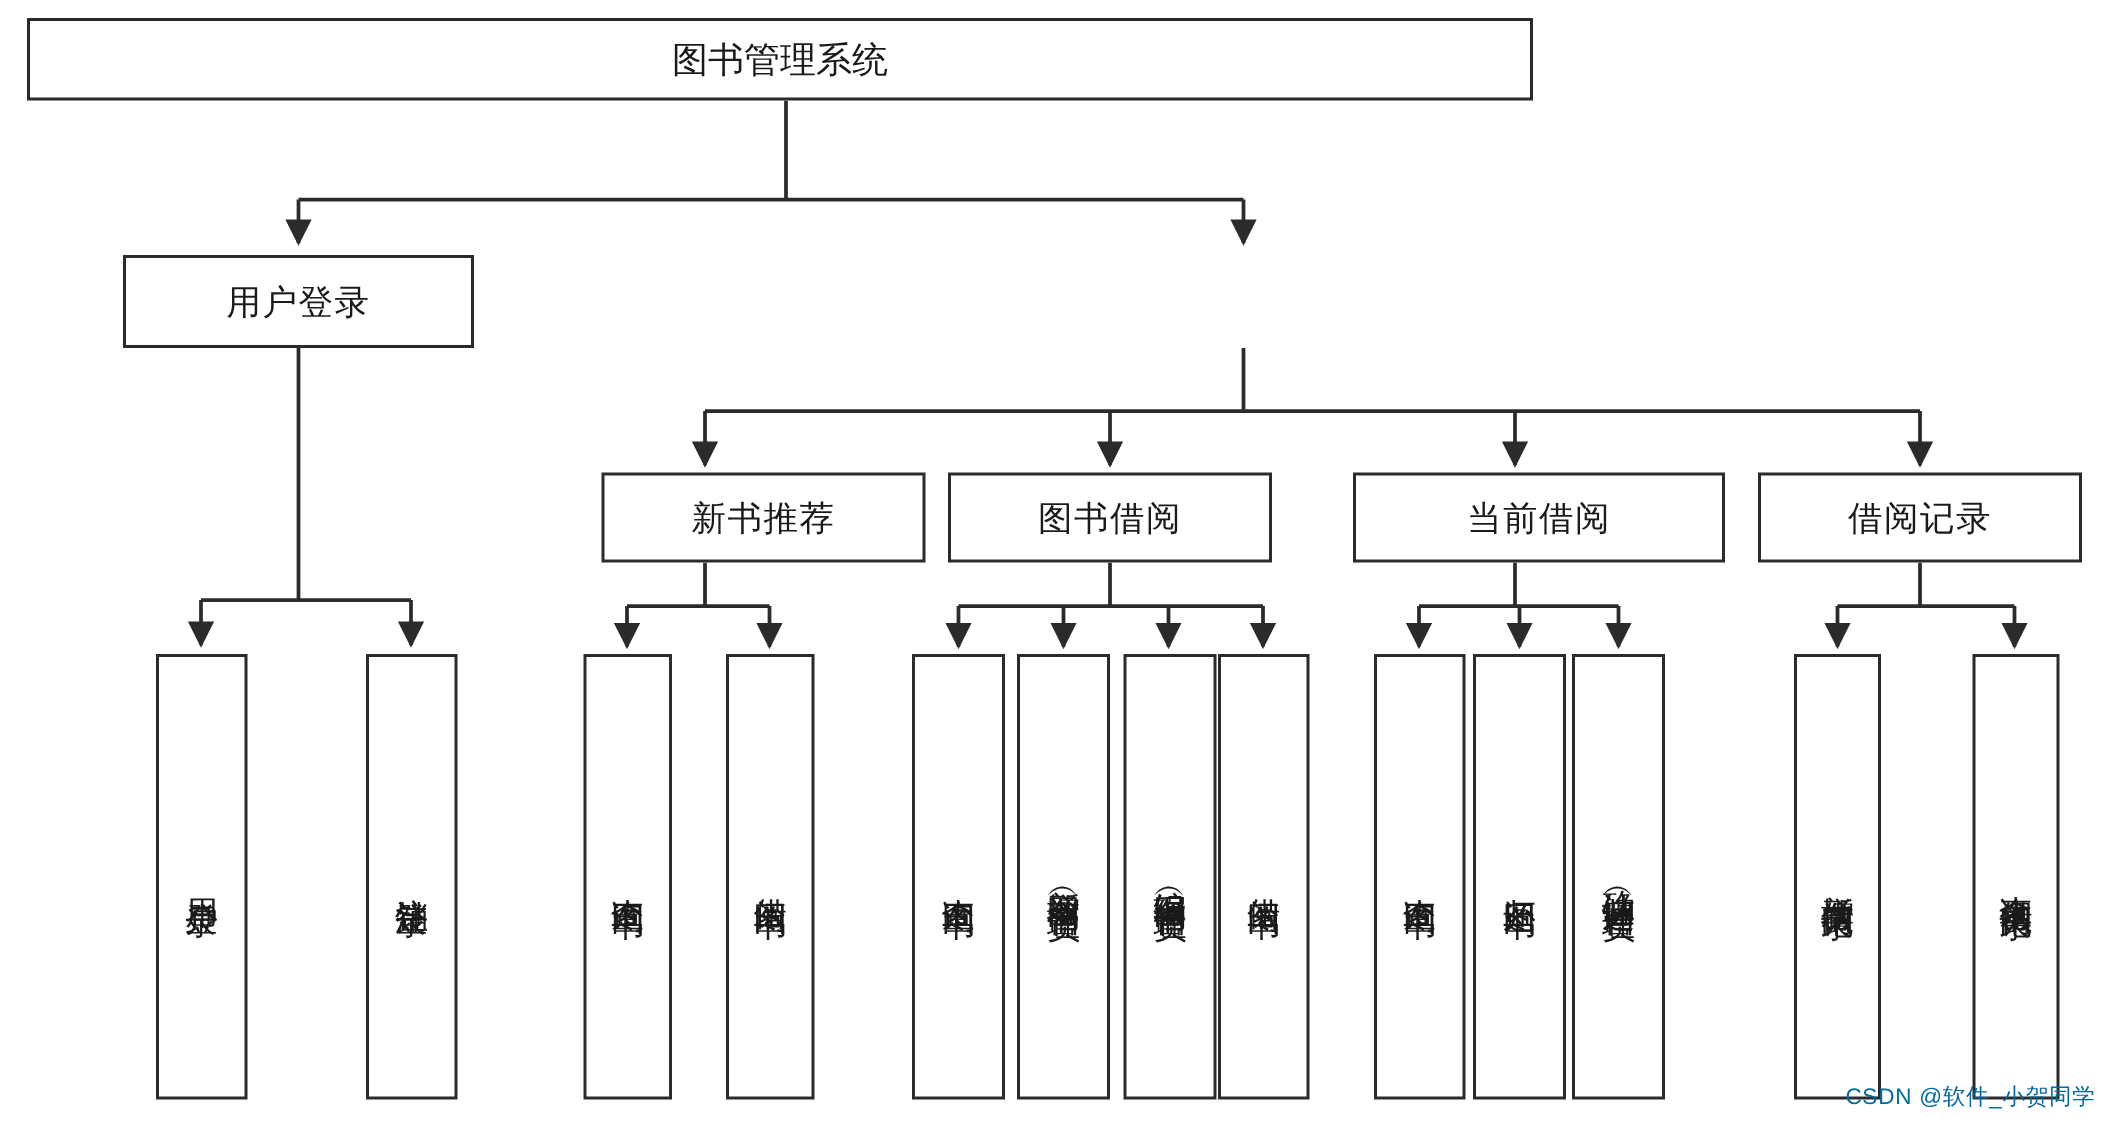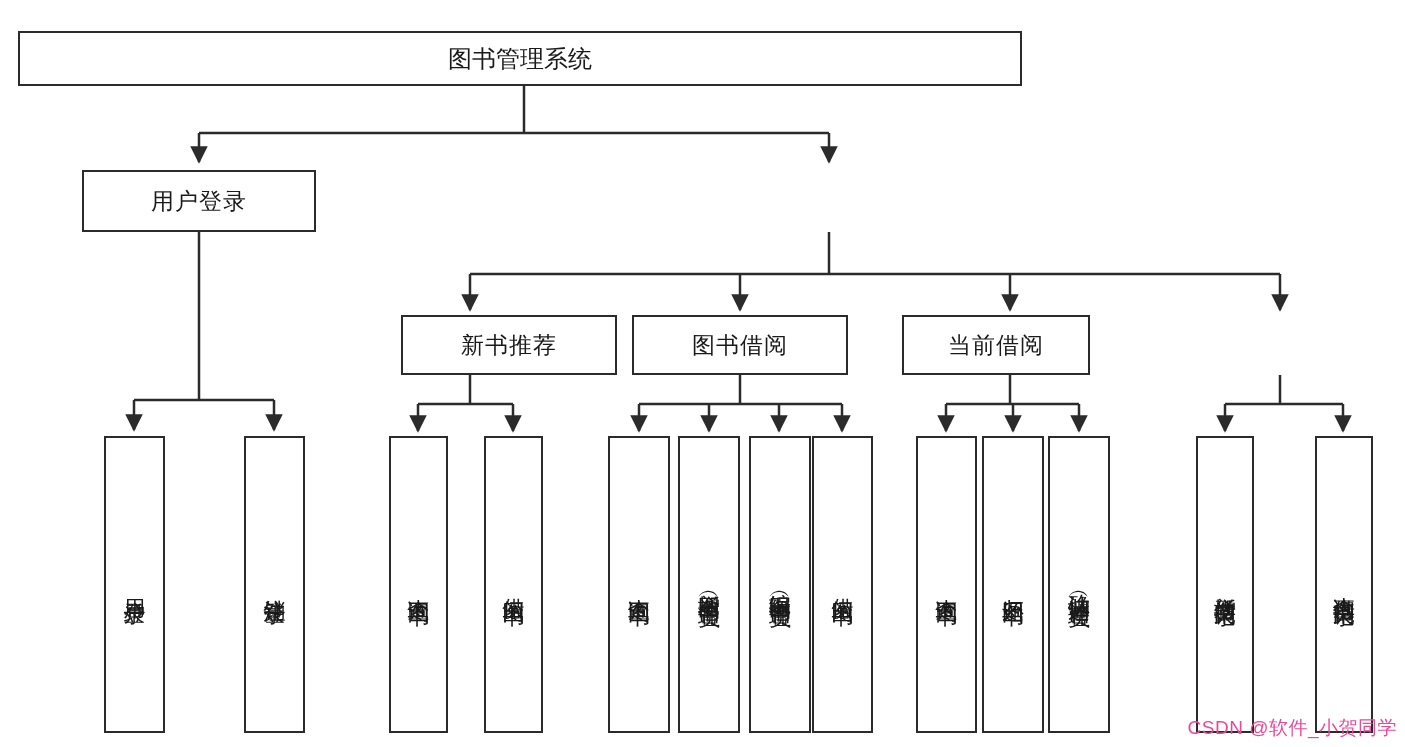--- a/index.html
+++ b/index.html
@@ -56,22 +56,22 @@
     writing-mode: vertical-rl;
     text-orientation: upright;
     white-space: nowrap;
     line-height: 1.18;
     letter-spacing: 2px;
   }
   .watermark {
     position: absolute;
     right: 8px;
     bottom: 6px;
-    color: #ec4899;
-    font-size: 19px;
+    color: #0369a1;
+    font-size: 15px;
     letter-spacing: 0.5px;
     white-space: nowrap;
   }
 </style>
 </head>
 <body>
 
 <div id="canvas">
 
   <svg class="edges" viewBox="0 0 1405 747">
@@ -117,36 +117,39 @@
       <path d="M 1013 404 L 1013 431" marker-end="url(#arrow)"></path>
       <path d="M 1079 404 L 1079 431" marker-end="url(#arrow)"></path>
 
       <path d="M 1280 375 L 1280 404"></path>
       <path d="M 1225 404 L 1343 404"></path>
       <path d="M 1225 404 L 1225 431" marker-end="url(#arrow)"></path>
       <path d="M 1343 404 L 1343 431" marker-end="url(#arrow)"></path>
     </g>
   </svg>
 
-  <div class="node root" style="left:18px; top:12px; width:1004px; height:55px;margin-top:19px;">
+  <div class="node root" style="left:18px; top:12px; width:1004px; height:55px;">
     <span>图书管理系统</span>
   </div>
 
   <div class="node horiz" style="left:82px; top:170px; width:234px; height:62px;">
     <span>用户登录</span>
   </div>
 
   <div class="node horiz" style="left:362px; top:315px; width:216px; height:60px;margin-left:39px;">
     <span>新书推荐</span>
   </div>
   <div class="node horiz" style="left:632px; top:315px; width:216px; height:60px;">
     <span>图书借阅</span>
   </div>
-  <div class="node horiz" style="left:902px; top:315px; width:188px; height:60px;">
+  <div class="node horiz" style="left:902px; top:315px; width:248px; height:60px;">
     <span>当前借阅</span>
+  </div>
+  <div class="node horiz" style="left:1172px; top:315px; width:216px; height:60px;">
+    <span>借阅记录</span>
   </div>
 
   <div class="leaf" style="left:104px; top:436px; width:61px; height:297px;">
     <span class="vtext">用户登录</span>
   </div>
   <div class="leaf" style="left:244px; top:436px; width:61px; height:297px;">
     <span class="vtext">注销登录</span>
   </div>
 
   <div class="leaf" style="left:389px; top:436px; width:59px; height:297px;">

